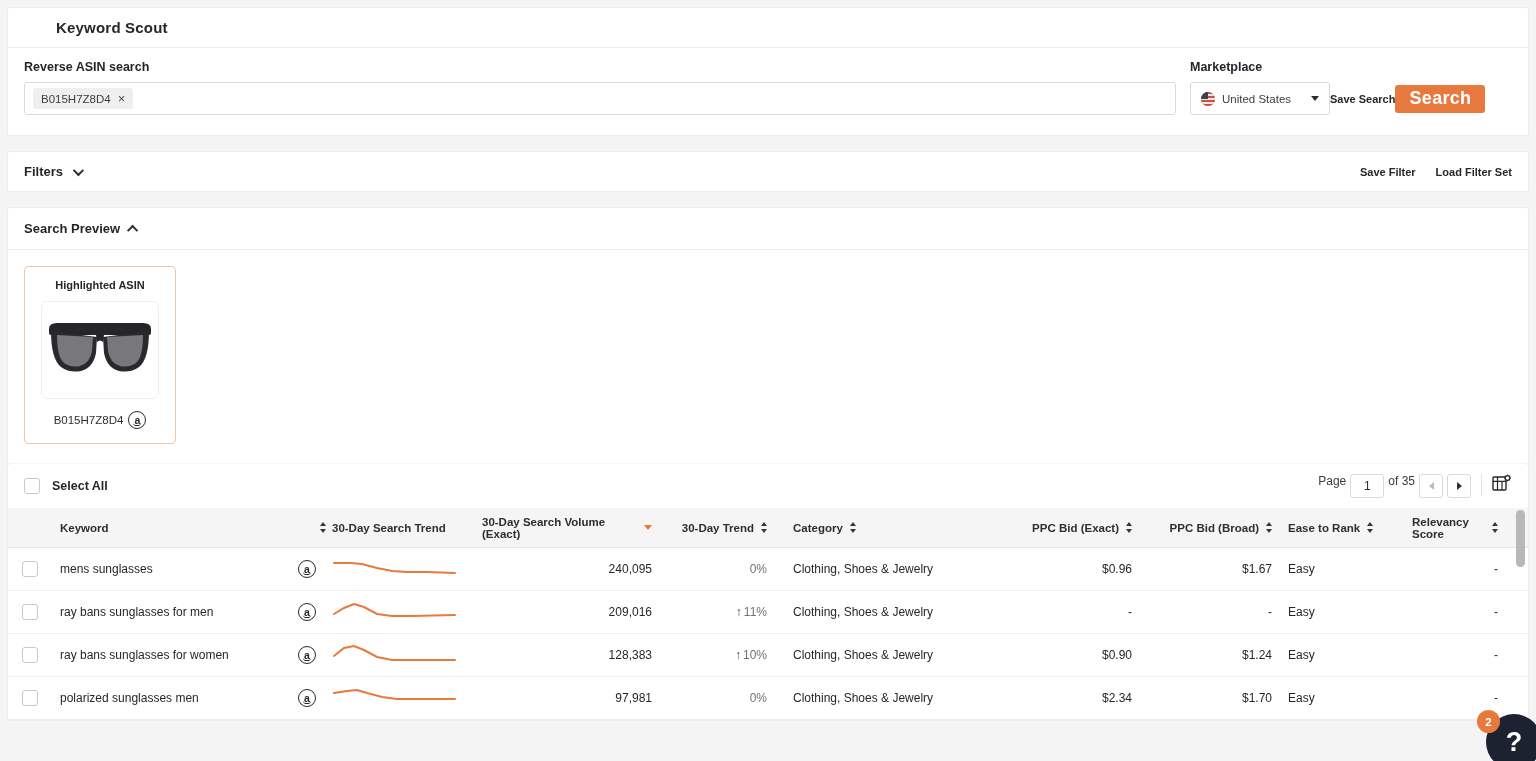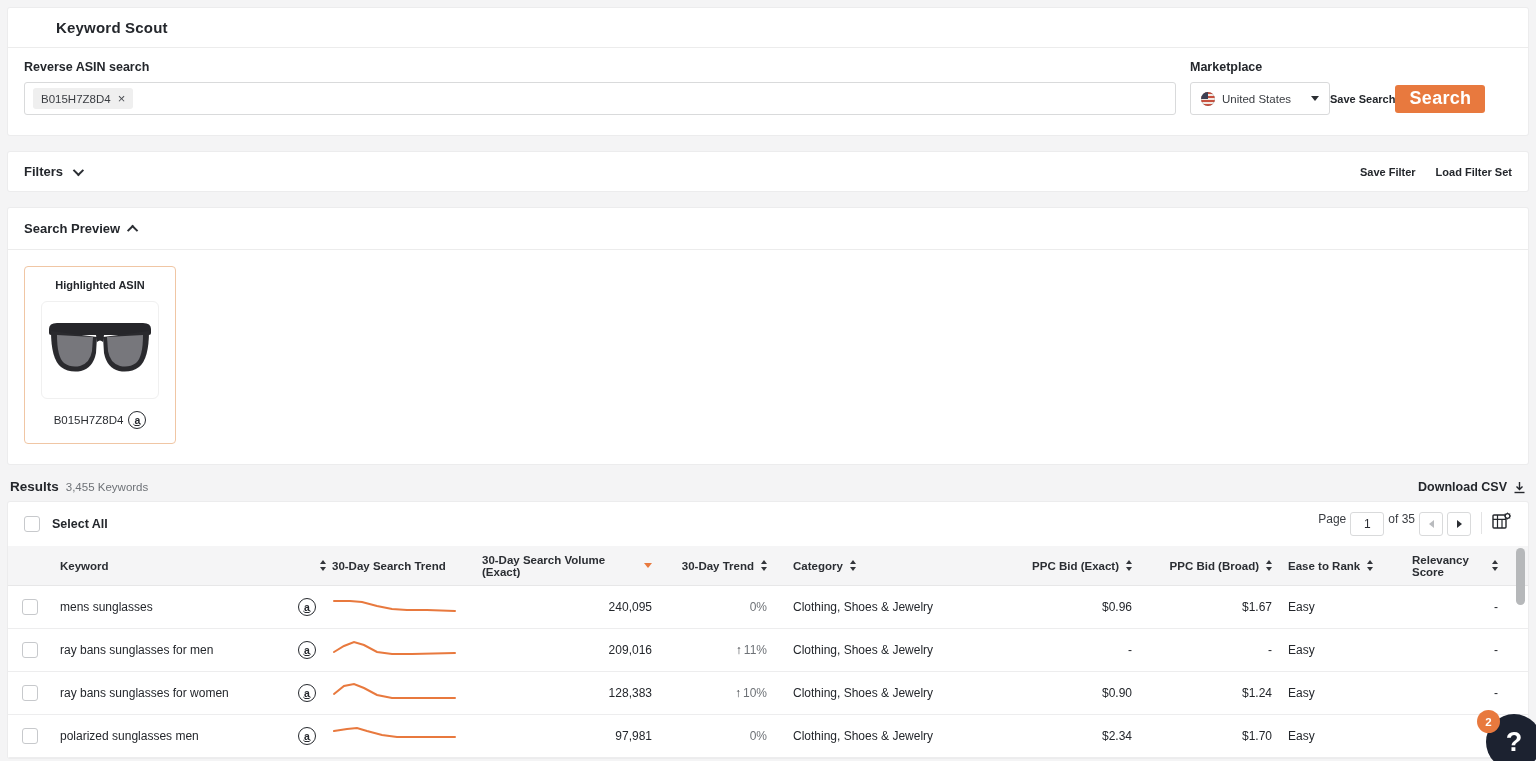--- a/index.html
+++ b/index.html
@@ -174,31 +174,20 @@
           </svg>
         </div>
         <div class="asin-line">
           <span>B015H7Z8D4</span>
           <span class="amazon-icon">a</span>
         </div>
       </div>
     </div>
   </div>
 
-  <div class="results-label-row">
-    <span class="results-title">Results</span>
-    <span class="results-count">3,455 Keywords</span>
-    <span class="download">
-      <span>Download CSV</span>
-      <svg width="13" height="13" viewBox="0 0 13 13">
-        <path d="M6.5 1 v7 M3.5 5.5 L6.5 8.5 L9.5 5.5" stroke="#24272c" stroke-width="1.4" fill="none"></path>
-        <path d="M1.5 11.5 h10" stroke="#24272c" stroke-width="1.4"></path>
-      </svg>
-    </span>
-  </div>
 
   <div class="card results-card">
     <div class="selectall-row">
       <span class="checkbox"></span>
       <span class="lbl">Select All</span>
       <div class="pager">
         <span>Page</span>
         <input class="page-input" value="1" style="">
         <span>of 35</span>
         <span class="pg-btn">

